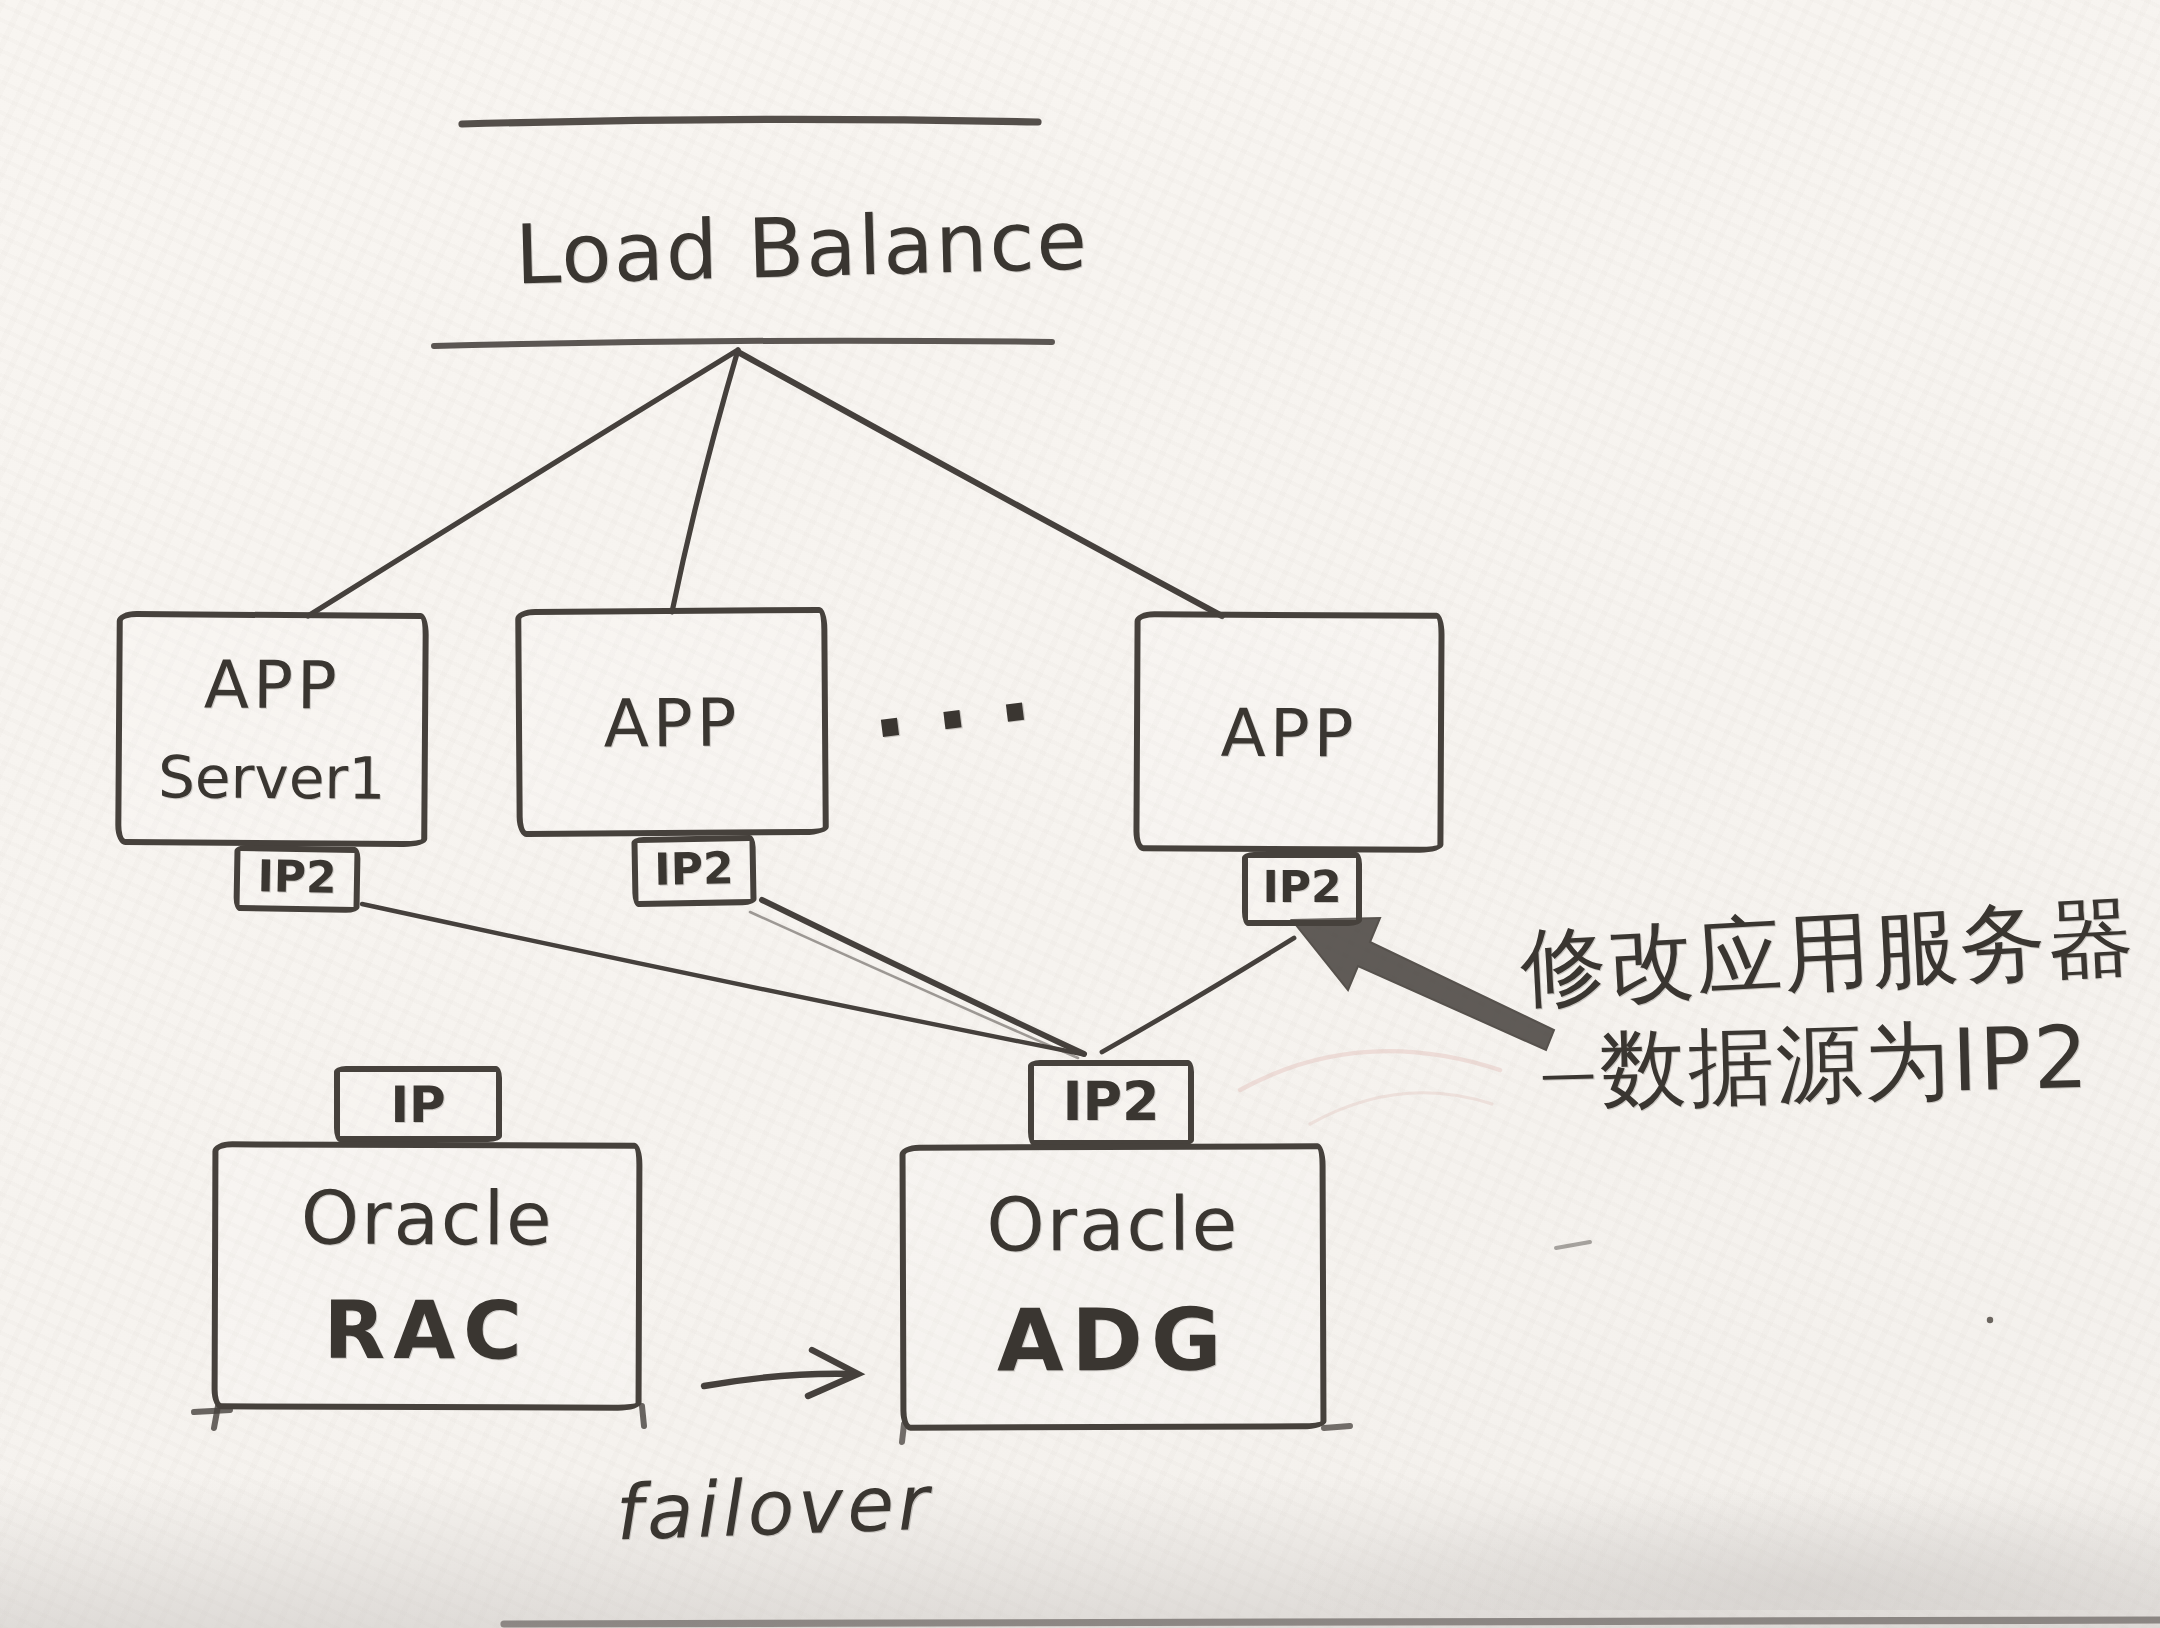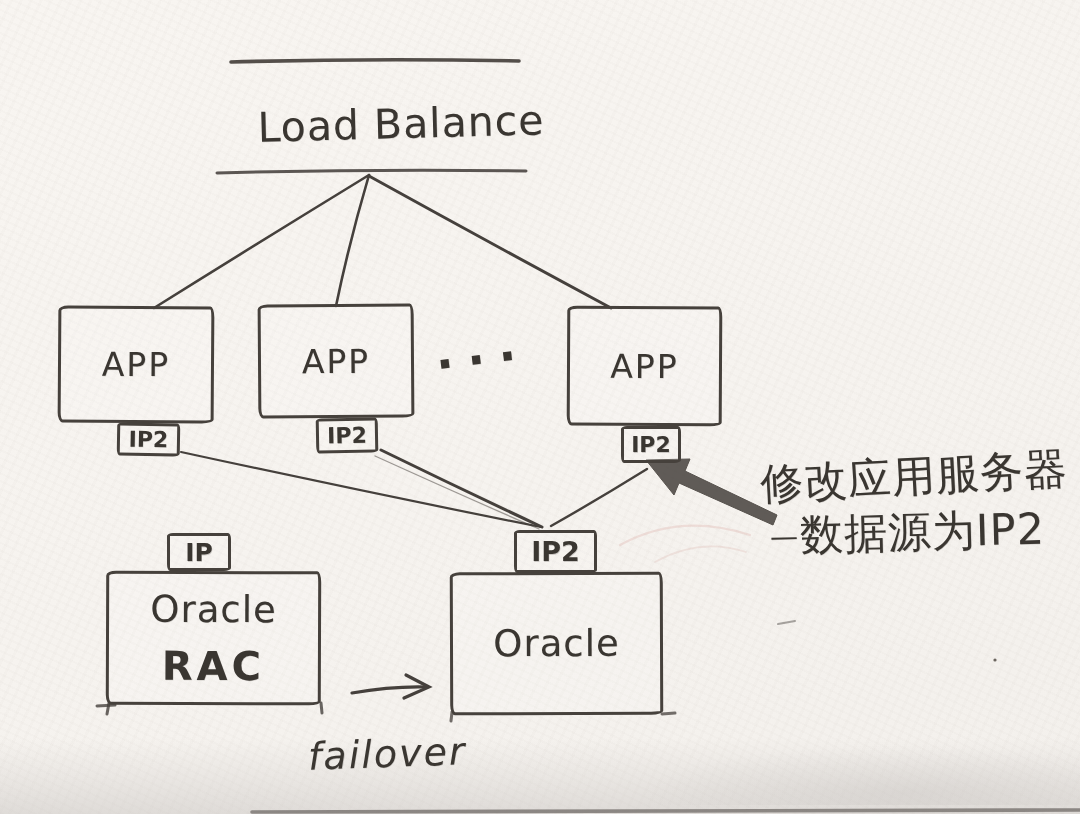--- a/index.html
+++ b/index.html
@@ -84,44 +84,46 @@
   <div class="abs" style="left:0;top:738;width:1080px;height:76px;top:738px;
        background:linear-gradient(to bottom, rgba(205,201,198,0) 0%, rgba(203,199,196,.28) 55%, rgba(196,192,189,.45) 100%);"></div>
   <div class="abs" style="left:640px;top:745px;width:440px;height:60px;
        background:radial-gradient(ellipse at 60% 80%, rgba(200,196,193,.38), rgba(200,196,193,0) 70%);"></div>
 
   <div class="abs ink-text" style="left:248px;top:90px;width:306px;height:68px;
        display:flex;align-items:center;justify-content:center;font-size:41px;letter-spacing:1px;transform:rotate(-1.5deg);">Load Balance</div>
 
   <div class="sk-box abs" style="left:58px;top:306px;width:156px;height:117px;transform:rotate(.4deg);">
     <div class="ink-text app-line1">APP</div>
+    <div class="ink-text app-line2">Server1</div>
   </div>
   <div class="sk-tag abs ink-text" style="left:117px;top:423px;width:63px;height:33px;font-size:22px;transform:rotate(1deg);">IP2</div>
 
   <div class="sk-box abs" style="left:258px;top:304px;width:156px;height:114px;transform:rotate(-.4deg);">
     <div class="ink-text app-line1">APP</div>
   </div>
   <div class="sk-tag abs ink-text" style="left:316px;top:418px;width:62px;height:35px;font-size:22px;transform:rotate(-1deg);">IP2</div>
 
   <div class="abs ink-text" style="left:436px;top:332px;font-size:46px;font-weight:bold;letter-spacing:14px;transform:rotate(-7deg);">···</div>
 
   <div class="sk-box abs" style="left:567px;top:306px;width:155px;height:120px;transform:rotate(.3deg);">
     <div class="ink-text app-line1">APP</div>
   </div>
   <div class="sk-tag abs ink-text" style="left:621px;top:426px;width:60px;height:37px;font-size:22px;">IP2</div>
 
-  <div class="sk-tag abs ink-text" style="left:167px;top:533px;width:64px;height:38px;font-size:25px;">IP</div>
+  <div class="sk-tag abs ink-text" style="left:167px;top:533px;width:84px;height:38px;font-size:25px;">IP</div>
   <div class="sk-box abs" style="left:106px;top:571px;width:215px;height:134px;transform:rotate(.2deg);">
     <div class="ink-text db-line1">Oracle</div>
     <div class="ink-text db-line2">RAC</div>
   </div>
 
   <div class="sk-tag abs ink-text" style="left:514px;top:530px;width:83px;height:43px;font-size:27px;">IP2</div>
   <div class="sk-box abs" style="left:450px;top:572px;width:213px;height:143px;transform:rotate(-.2deg);">
     <div class="ink-text db-line1">Oracle</div>
+    <div class="ink-text db-line2" style="font-size:43px;">ADG</div>
   </div>
 
   <div class="abs ink-text" style="left:308px;top:732px;font-size:38px;font-style:italic;letter-spacing:2px;transform:rotate(-2deg);">failover</div>
 
   <div class="abs ink-text" style="left:760px;top:448px;font-size:43px;letter-spacing:1px;transform:rotate(-3deg);">修改应用服务器</div>
   <div class="abs anno-row" style="left:770px;top:504px;transform:rotate(-1.5deg);">
     <span class="ink-text" style="font-size:28px;margin-right:2px;">—</span>
     <span class="ink-text" style="font-size:43px;letter-spacing:1px;">数据源为IP2</span>
   </div>
 

